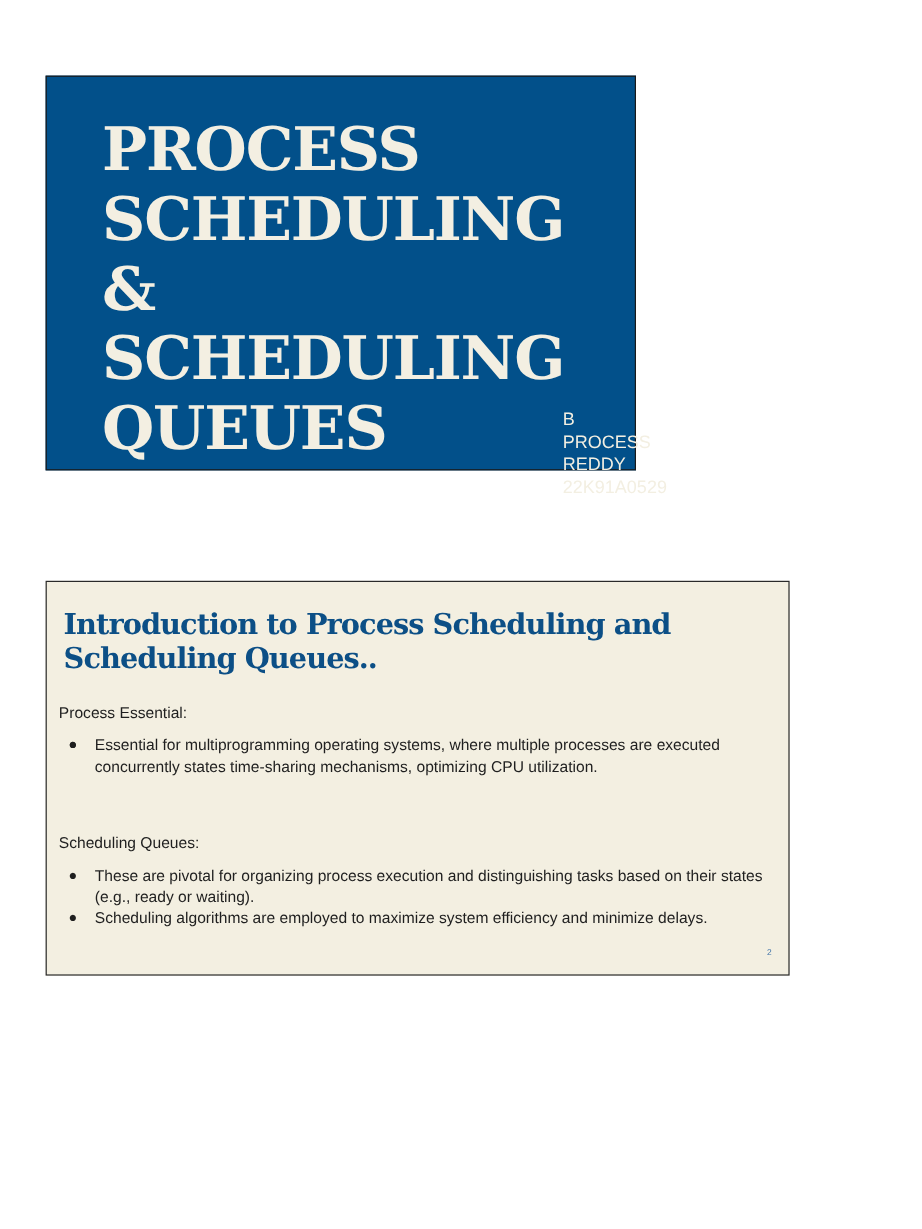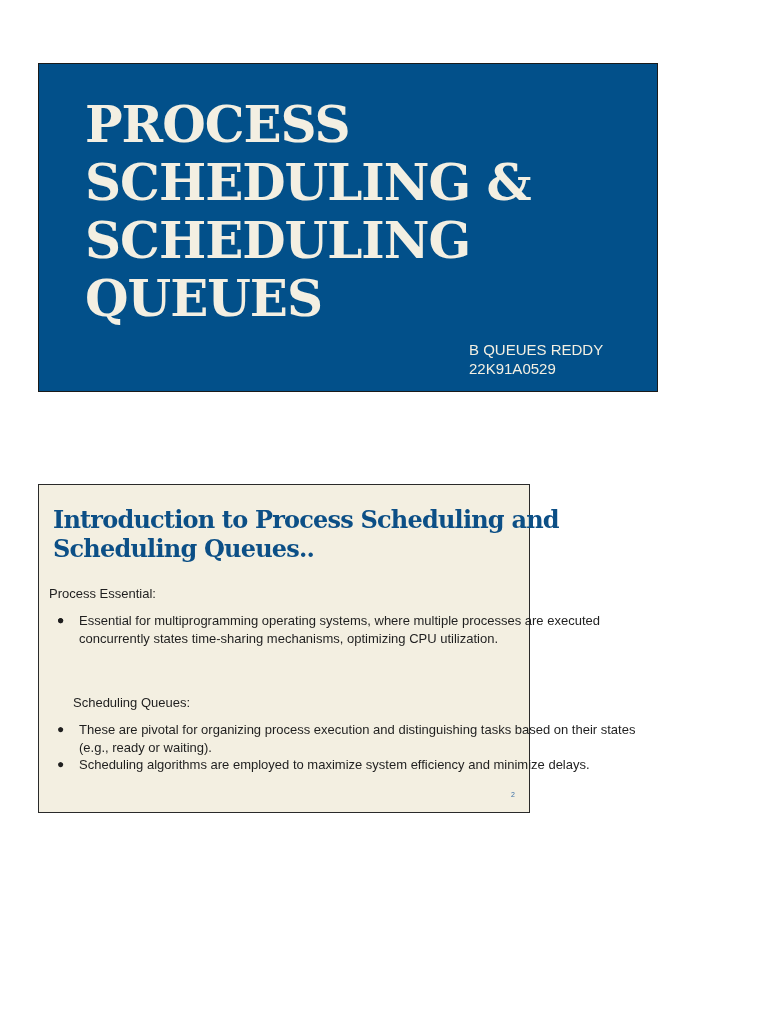--- a/index.html
+++ b/index.html
@@ -1,33 +1,33 @@
 <!DOCTYPE html>
 <html><head>
 <meta charset="utf-8">
 <style>
   html, body { margin:0; padding:0; }
   body { width:768px; height:1024px; background:#ffffff; position:relative; overflow:hidden; }
   .slide1 {
-    position:absolute; left:38px; top:63px; width:620px; height:329px;
+    position:absolute; left:38px; top:63px; width:492px; height:329px;
     background:#02508a; border:1px solid #1a1a1a; box-sizing:border-box;
   }
   .title {
     position:absolute; left:46px; top:32px; margin:0;
     font-family:"DejaVu Serif", serif; font-weight:bold;
     color:#f3efe2; font-size:50px; line-height:58px; letter-spacing:-1px;
     white-space:pre-line;
   }
   .author {
     position:absolute; left:430px; top:276px;
     font-family:"Liberation Sans", sans-serif; color:#f3efe2;
     font-size:15px; line-height:19px;
   }
   .slide2 {
-    position:absolute; left:38px; top:484px; width:492px; height:329px;
+    position:absolute; left:38px; top:484px; width:620px; height:329px;
     background:#f3efe1; border:1px solid #2a2a2a; box-sizing:border-box;
   }
   .h2 {
     position:absolute; left:14px; top:20px; width:590px; margin:0;
     font-family:"DejaVu Serif", serif; font-weight:bold; color:#0c4f86;
     font-size:24px; line-height:29px; letter-spacing:-0.8px;
   }
   .section-label {
     position:absolute; left:10px; font-family:"Liberation Sans", sans-serif;
     font-size:13px; color:#1f1f1f;
@@ -47,34 +47,34 @@
 </style>
 </head>
 <body>
 
 <div class="slide1">
   <h1 class="title">PROCESS
 SCHEDULING &amp;
 SCHEDULING
 QUEUES</h1>
   <div class="author">
-    <div>B QUEUES REDDY</div>
+    <div>B PROCESS REDDY</div>
     <div>22K91A0529</div>
   </div>
 </div>
 
 <div class="slide2">
   <h2 class="h2">Introduction to Process Scheduling and Scheduling Queues..</h2>
 
   <div class="section-label" style="top:101px;">Process Essential:</div>
   <ul class="bullets" style="top:127px;">
     <li><span class="dot">●</span></li>
     <li><span class="dot">●</span><span>Essential for multiprogramming operating systems, where multiple processes are executed concurrently states time-sharing mechanisms, optimizing CPU utilization.</span></li>
   </ul>
 
-  <div class="section-label" style="top:210px;margin-left:24px;">Scheduling Queues:</div>
+  <div class="section-label" style="top:210px;">Scheduling Queues:</div>
   <ul class="bullets" style="top:236px;">
     <li><span class="dot">●</span><span>These are pivotal for organizing process execution and distinguishing tasks based on their states (e.g., ready or waiting).</span></li>
     <li><span class="dot">●</span><span>Scheduling algorithms are employed to maximize system efficiency and minimize delays.</span></li>
   </ul>
 
   <div class="page-num">2</div>
 </div>
 
 </body></html>

